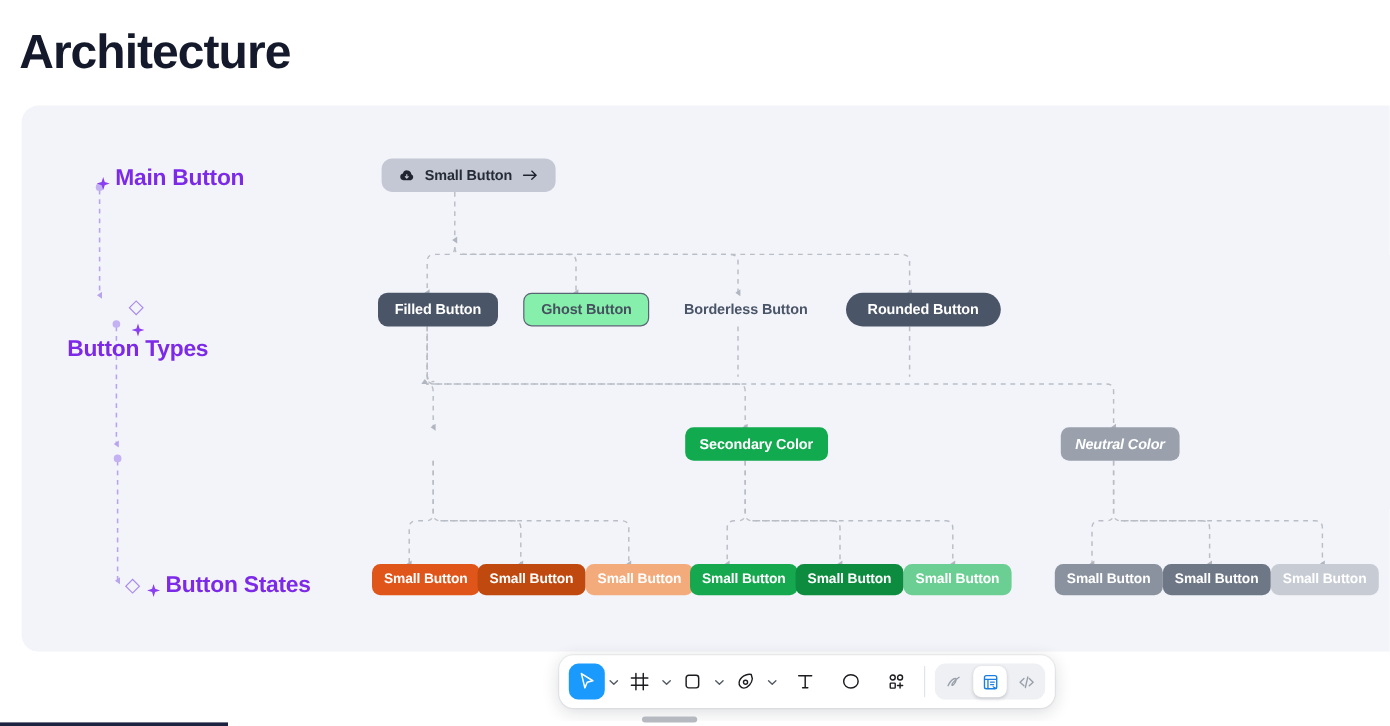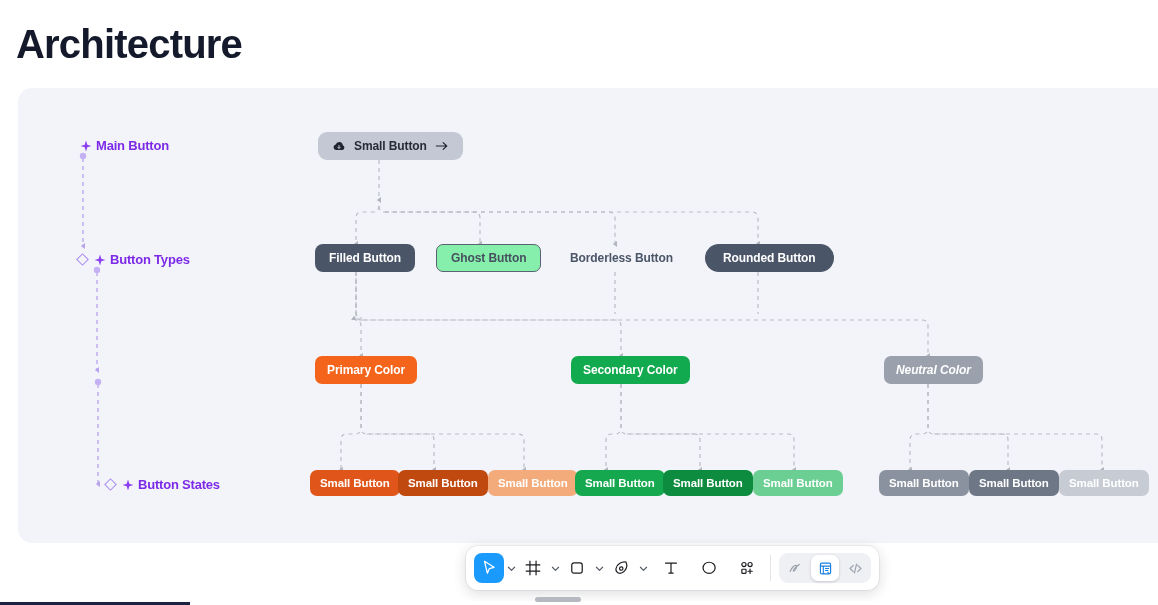--- a/index.html
+++ b/index.html
@@ -52,21 +52,21 @@
   }
 
   
   .group-label {
     position: absolute;
     display: flex;
     align-items: center;
     gap: 4px;
     white-space: nowrap;
     color: #7c2ae8;
-    font-size: 13px;
+    font-size: 19px;
     font-weight: 700;
     letter-spacing: -0.2px;
     text-align: center;
   }
   .group-label .diamond {
     width: 9px; height: 9px;
     border: 1.6px solid #a98bf0;
     transform: rotate(45deg);
     margin-right: 3px;
     flex: 0 0 auto;
@@ -289,21 +289,21 @@
 
     <div class="group-label" style="left:62px; top:50px;">
       <span class="sparkle">
         <svg viewBox="0 0 12 12" width="12" height="12">
             <path d="M6 0.6 L7.3 4.7 L11.4 6 L7.3 7.3 L6 11.4 L4.7 7.3 L0.6 6 L4.7 4.7 Z" fill="#8b3ff0"></path>
           </svg>
       </span>
       <span>Main Button</span>
     </div>
 
-    <div class="group-label" style="left:60px; top:164px;">
+    <div class="group-label" style="left:38px; top:164px;flex-direction:column;">
       <span class="diamond"></span>
       <span class="sparkle">
         <svg viewBox="0 0 12 12" width="12" height="12">
             <path d="M6 0.6 L7.3 4.7 L11.4 6 L7.3 7.3 L6 11.4 L4.7 7.3 L0.6 6 L4.7 4.7 Z" fill="#8b3ff0"></path>
           </svg>
       </span>
       <span>Button Types</span>
     </div>
 
 
@@ -341,23 +341,20 @@
     </div>
 
     <div class="node n-borderless" style="left:546px; top:156px;">
       <span>Borderless Button</span>
     </div>
 
     <div class="node n-rounded" style="left:687px; top:156px;">
       <span>Rounded Button</span>
     </div>
 
-    <div class="node n-color" style="left:297px; top:268px; background:#f4641a;">
-      <span>Primary Color</span>
-    </div>
 
     <div class="node n-color" style="left:553px; top:268px; background:#11aa4e;">
       <span>Secondary Color</span>
     </div>
 
     <div class="node n-color" style="left:866px; top:268px; background:#9aa1ad;font-style:italic;">
       <span>Neutral Color</span>
     </div>
 
     <div class="node n-small" style="left:292px; top:382px; background:#e0561a;">

